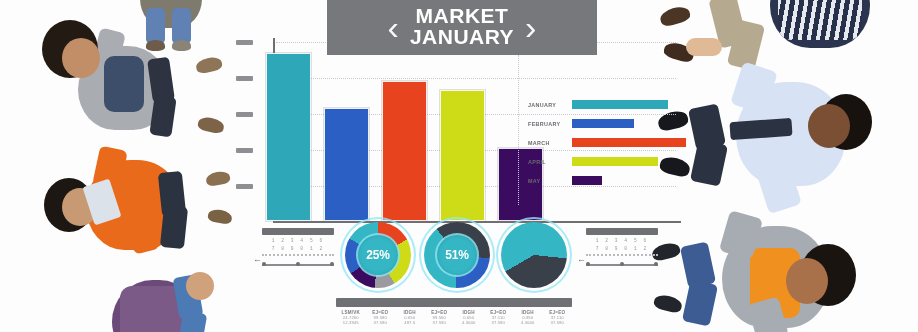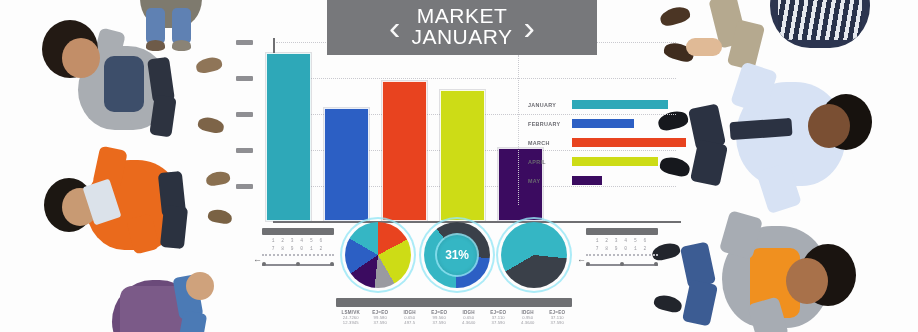--- a/index.html
+++ b/index.html
@@ -36,21 +36,21 @@
   .gridline { position:absolute; left:36px; width:400px; height:0; border-top:1px dotted #c9c9cf; }
 
   .vbar { position:absolute; bottom:129px; border:1.5px solid rgba(255,255,255,0.9);
           box-shadow:0 0 0 1px rgba(120,120,130,0.22); }
 
   
   #banner { position:absolute; left:327px; top:-2px; width:270px; height:57px;
             background:#77787b; display:flex; align-items:center; justify-content:center; gap:11px; }
   #banner .chev { color:#ffffff; font-size:34px; font-weight:400; line-height:1;
                   font-family:"Liberation Sans", sans-serif; opacity:.95; }
-  #banner .btxt { text-align:center; color:#ffffff; font-weight:normal; letter-spacing:.5px;
+  #banner .btxt { text-align:center; color:#ffffff; font-weight:bold; letter-spacing:.5px;
                   line-height:0.98; }
   #banner .l1 { font-size:21px; display:block; }
   #banner .l2 { font-size:21px; display:block; }
 
   
   #legend { position:absolute; left:528px; top:95px; width:175px; }
   .lrow { height:19px; display:flex; align-items:center; }
   .llab { width:44px; font-size:5.4px; color:#6a6a70; letter-spacing:.35px; font-weight:bold; }
   .lbar { height:9px; }
   .divider-dot { position:absolute; left:518px; top:55px; height:150px; width:0;
@@ -229,27 +229,30 @@
     </div>
     <div class="lrow">
       <span class="llab">MAY</span>
       <span class="lbar" style="width:30px;background:#3B0B60;"></span>
     </div>
   </div>
 
   <div class="donut" style="left:345px;top:222px;
        background:conic-gradient(#E8431F 0deg 62deg,#CDDC16 62deg 150deg,#9a9aa0 150deg 186deg,#3B0B60 186deg 236deg,#2C5FC4 236deg 300deg,#35b6c4 300deg 360deg);">
     <div class="ring-glow"></div>
+    <div class="hole">
+      <span class="pct">25%</span>
+    </div>
   </div>
 
   <div class="donut" style="left:424px;top:222px;
        background:conic-gradient(#3a4049 0deg 96deg,#2C5FC4 96deg 182deg,#35b6c4 182deg 322deg,#3a4049 322deg 360deg);">
     <div class="ring-glow"></div>
     <div class="hole">
-      <span class="pct">31%</span>
+      <span class="pct">51%</span>
     </div>
   </div>
 
   <div class="donut" style="left:501px;top:222px;
        background:conic-gradient(#35b6c4 0deg 96deg,#3a4049 96deg 240deg,#35b6c4 240deg 360deg);">
     <div class="ring-glow"></div>
   </div>
 
   <div class="deco" style="left:262px;top:228px;">
     <div class="dbar"></div>

